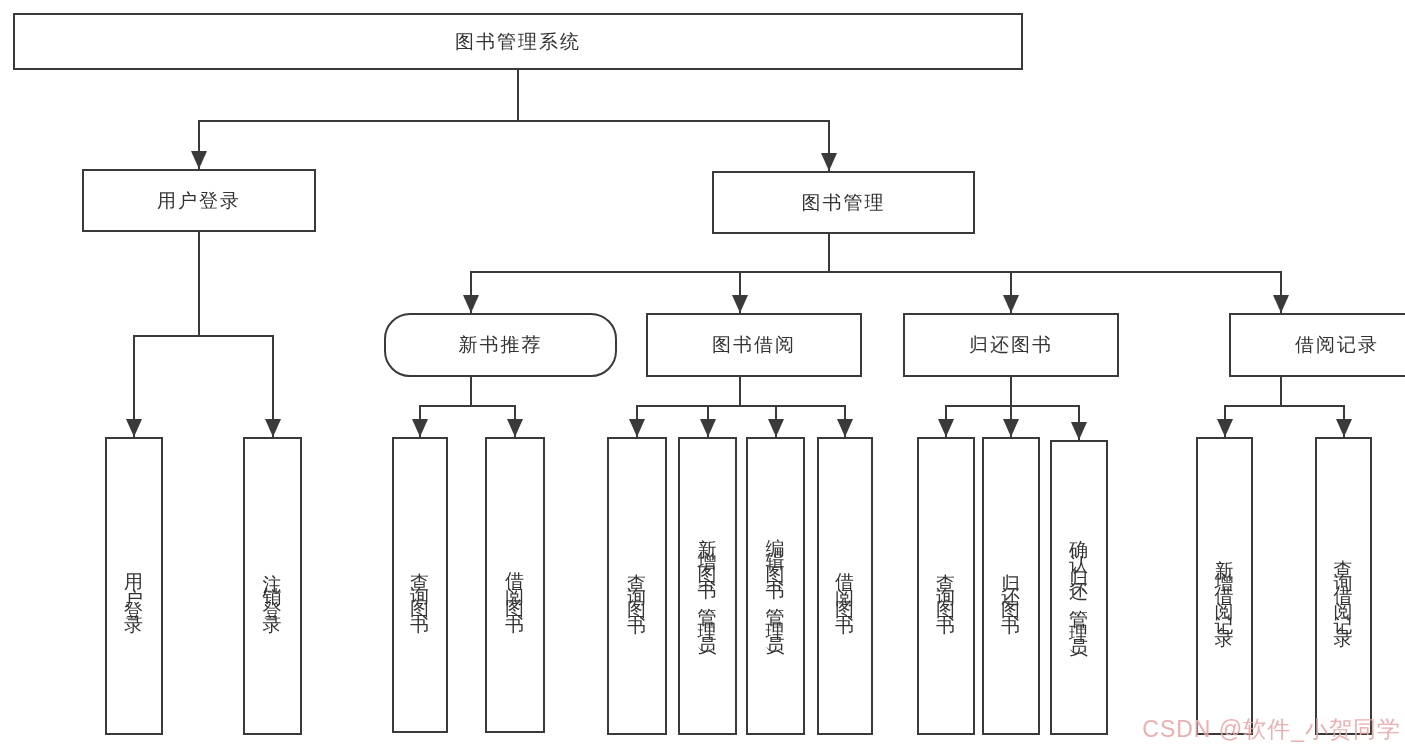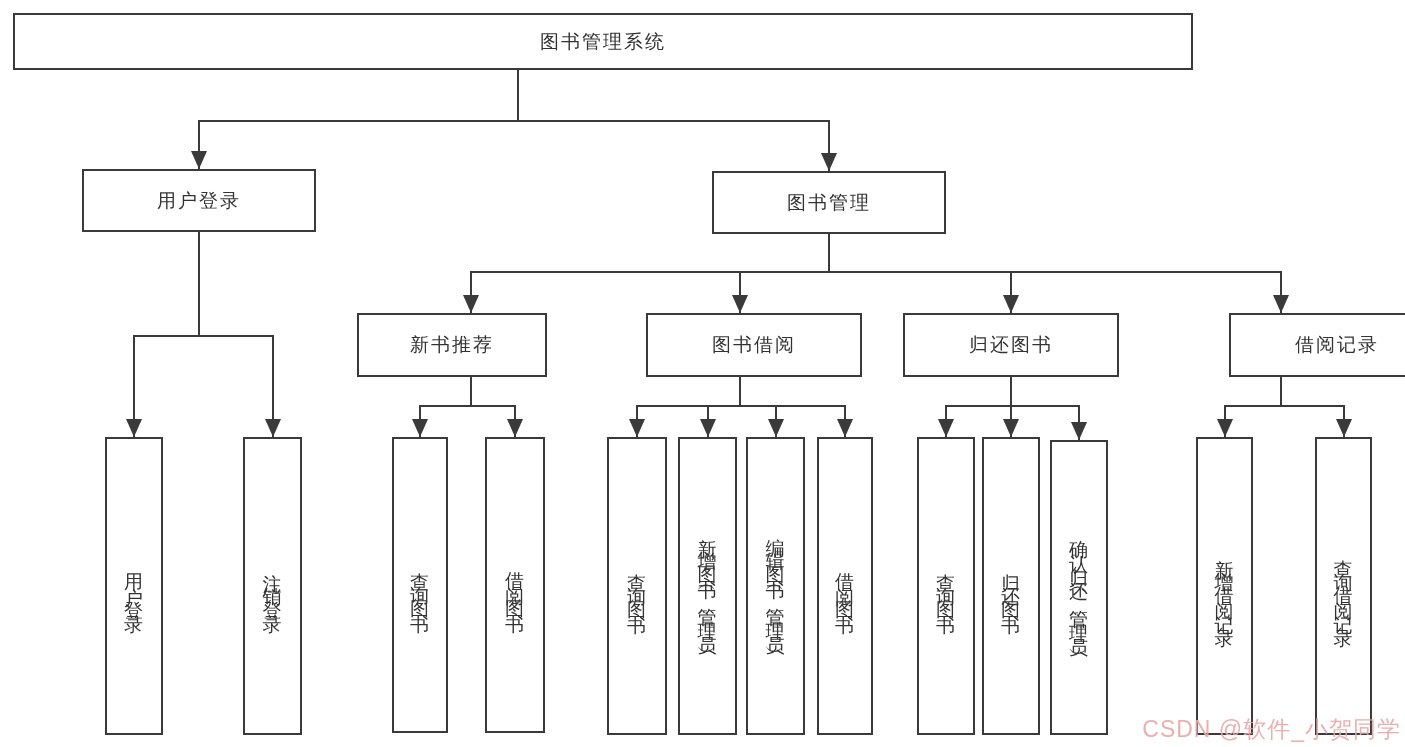--- a/index.html
+++ b/index.html
@@ -117,24 +117,24 @@
       <div class="edge-line" style="left: 1078px; top: 406px; width: 2px; height: 34px;"></div>
       <div class="arrowhead" style="left: 1071px; top: 422px;"></div>
       <div class="edge-line" style="left: 1280px; top: 377px; width: 2px; height: 30px;"></div>
       <div class="edge-line" style="left: 1224px; top: 405px; width: 121px; height: 2px;"></div>
       <div class="edge-line" style="left: 1224px; top: 406px; width: 2px; height: 31px;"></div>
       <div class="arrowhead" style="left: 1217px; top: 419px;"></div>
       <div class="edge-line" style="left: 1343px; top: 406px; width: 2px; height: 31px;"></div>
       <div class="arrowhead" style="left: 1336px; top: 419px;"></div>
     </div>
   <div id="nodes-layer">
-      <div class="node h" style="left: 13px; top: 13px; width: 1180px; height: 57px;">图书管理系统</div>
+      <div class="node h" style="left: 13px; top: 13px; width: 1010px; height: 57px;">图书管理系统</div>
       <div class="node h" style="left: 82px; top: 169px; width: 234px; height: 63px;">用户登录</div>
-      <div class="node h" style="left: 712px; top: 171px; width: 234px; height: 63px;">图书管理</div>
-      <div class="node h" style="left: 357px; top: 313px; width: 190px; height: 64px;">新书推荐</div>
+      <div class="node h" style="left: 712px; top: 171px; width: 263px; height: 63px;">图书管理</div>
+      <div class="node h" style="left: 384px; top: 313px; width: 233px; height: 64px; border-radius: 26px;">新书推荐</div>
       <div class="node h" style="left: 646px; top: 313px; width: 216px; height: 64px;">图书借阅</div>
       <div class="node h" style="left: 903px; top: 313px; width: 216px; height: 64px;">归还图书</div>
       <div class="node h" style="left: 1229px; top: 313px; width: 216px; height: 64px;">借阅记录</div>
       <div class="node v" style="left: 105px; top: 437px; width: 58px; height: 298px;">用户登录</div>
       <div class="node v" style="left: 243px; top: 437px; width: 59px; height: 298px;">注销登录</div>
       <div class="node v" style="left: 392px; top: 437px; width: 56px; height: 296px;">查询图书</div>
       <div class="node v" style="left: 485px; top: 437px; width: 60px; height: 296px;">借阅图书</div>
       <div class="node v" style="left: 607px; top: 437px; width: 60px; height: 298px;">查询图书</div>
       <div class="node v" style="left: 678px; top: 437px; width: 59px; height: 298px;">新增图书（管理员）</div>
       <div class="node v" style="left: 746px; top: 437px; width: 59px; height: 298px;">编辑图书（管理员）</div>

